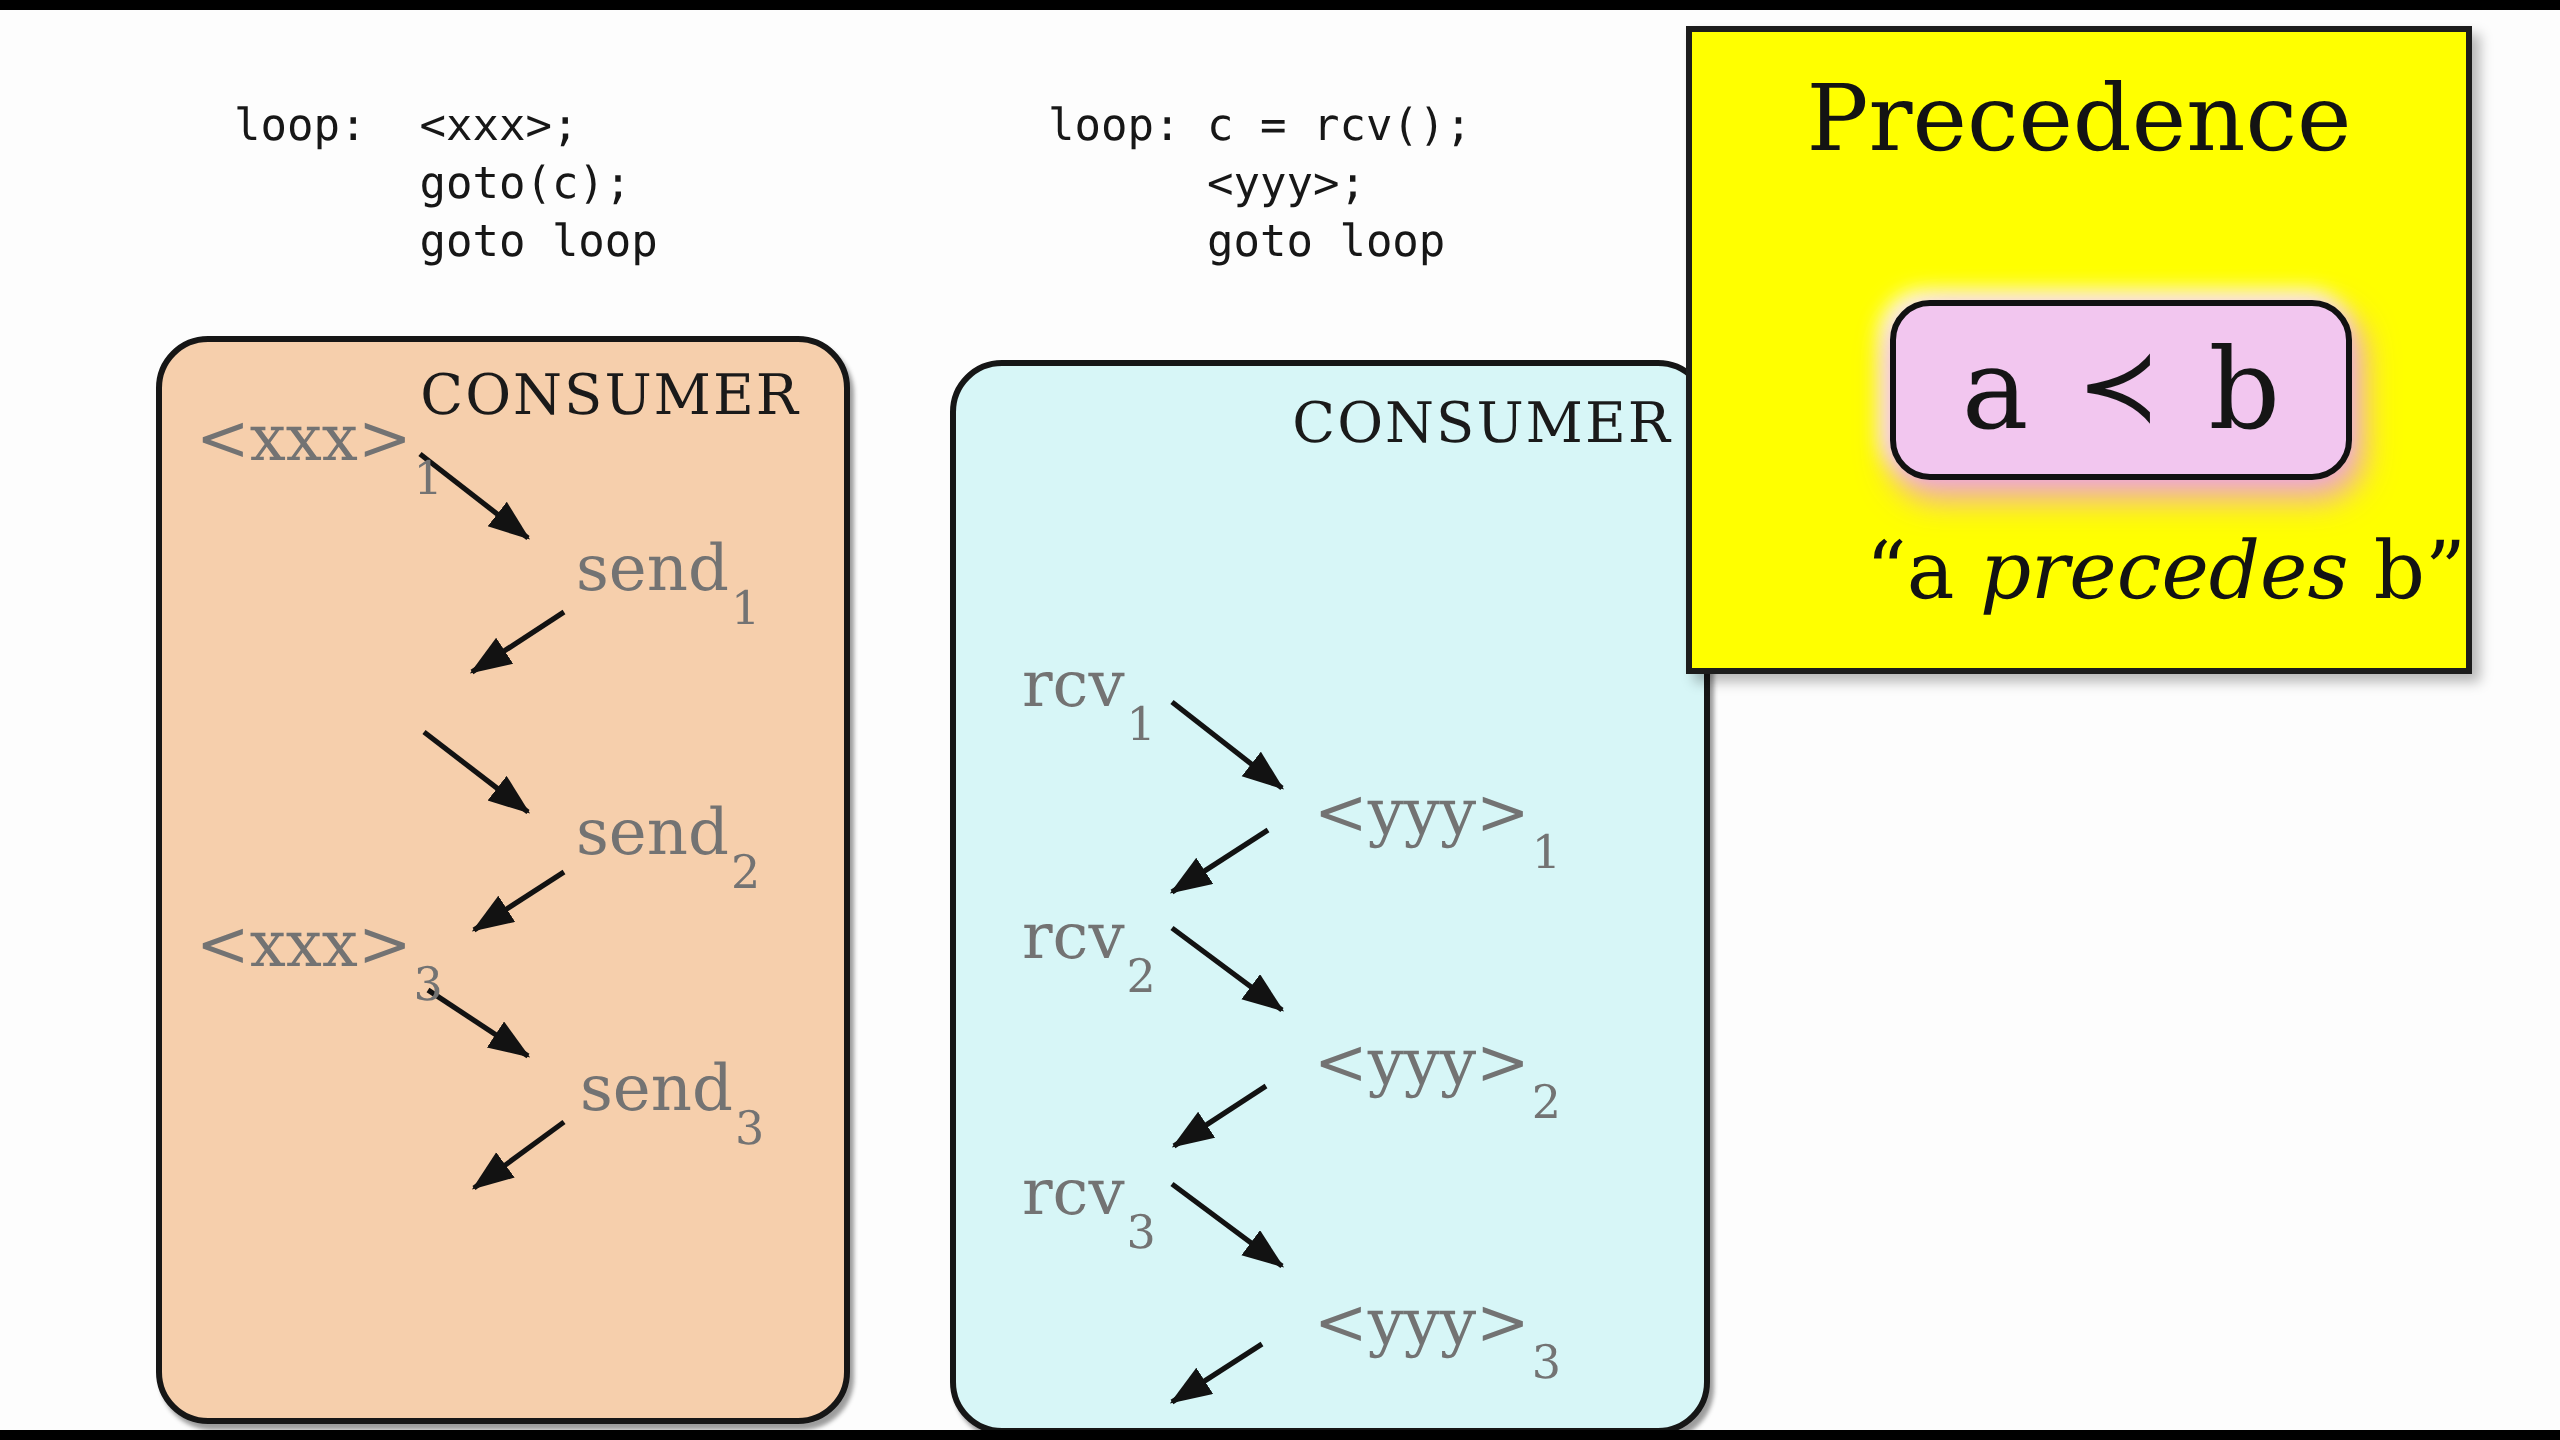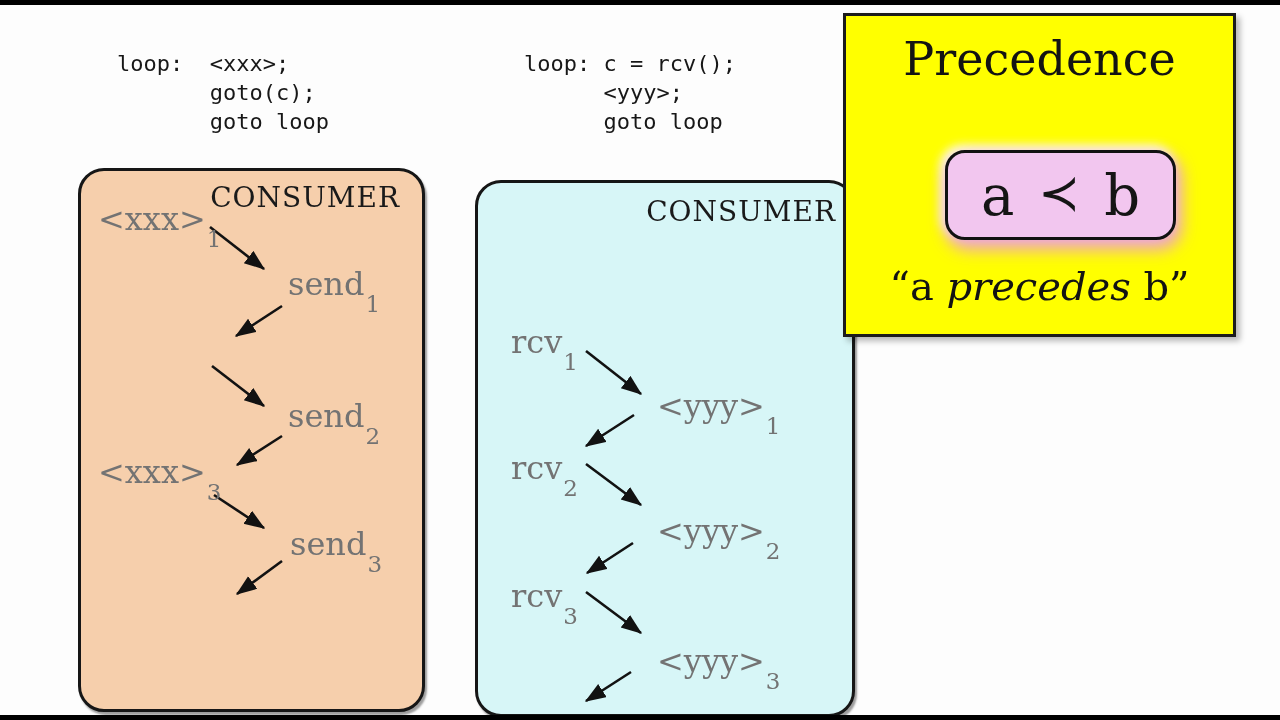--- a/index.html
+++ b/index.html
@@ -54,21 +54,21 @@
   }
   .pp-title { padding-top: 16px; font-size: 46px; line-height: 1.2; color: #131313; }
   .relation-box {
     position: absolute; left: 99px; top: 134px; width: 231px; height: 90px;
     background: #f2c6ef; border: 3px solid #111; border-radius: 20px;
     box-shadow: 3px 7px 16px 3px rgba(234,148,228,0.85), -3px -3px 10px 2px rgba(255,255,255,0.9);
     display: flex; align-items: center; justify-content: center; gap: 24px;
     font-size: 56px; color: #151515;
   }
   .relation-box .op { font-size: 50px; font-family: "DejaVu Serif", "DejaVu Sans", serif; position: relative; top: -2px; }
-  .pp-caption { position: absolute; top: 247px; left: 0; width: 100%; font-size: 40px; color: #131313; white-space: nowrap; }
+  .pp-caption { position: absolute; top: 247px; left: 0; width: 100%; font-size: 40px; color: #131313; white-space: nowrap; text-align: right; }
   .pp-caption .it { font-style: italic; }
 </style>
 </head>
 <body>
 
 <div class="stage">
 
   <div class="letterbox top"></div>
 
   <div class="code producer-code"><div>loop:  &lt;xxx&gt;;</div><div>       goto(c);</div><div>       goto loop</div></div>

